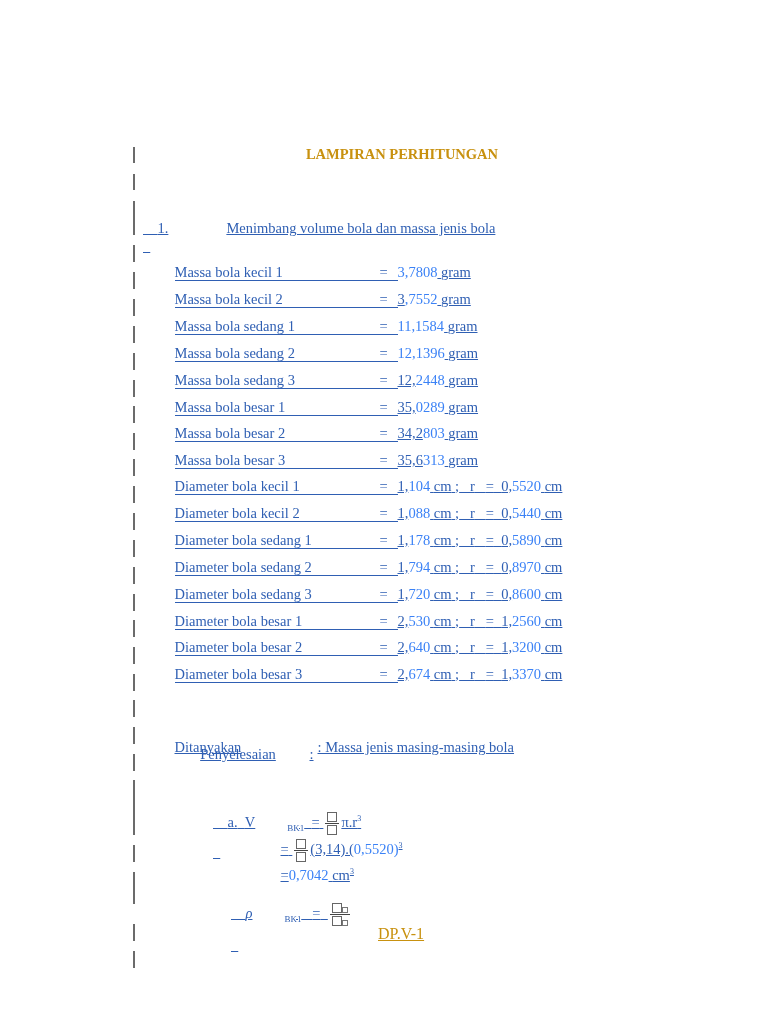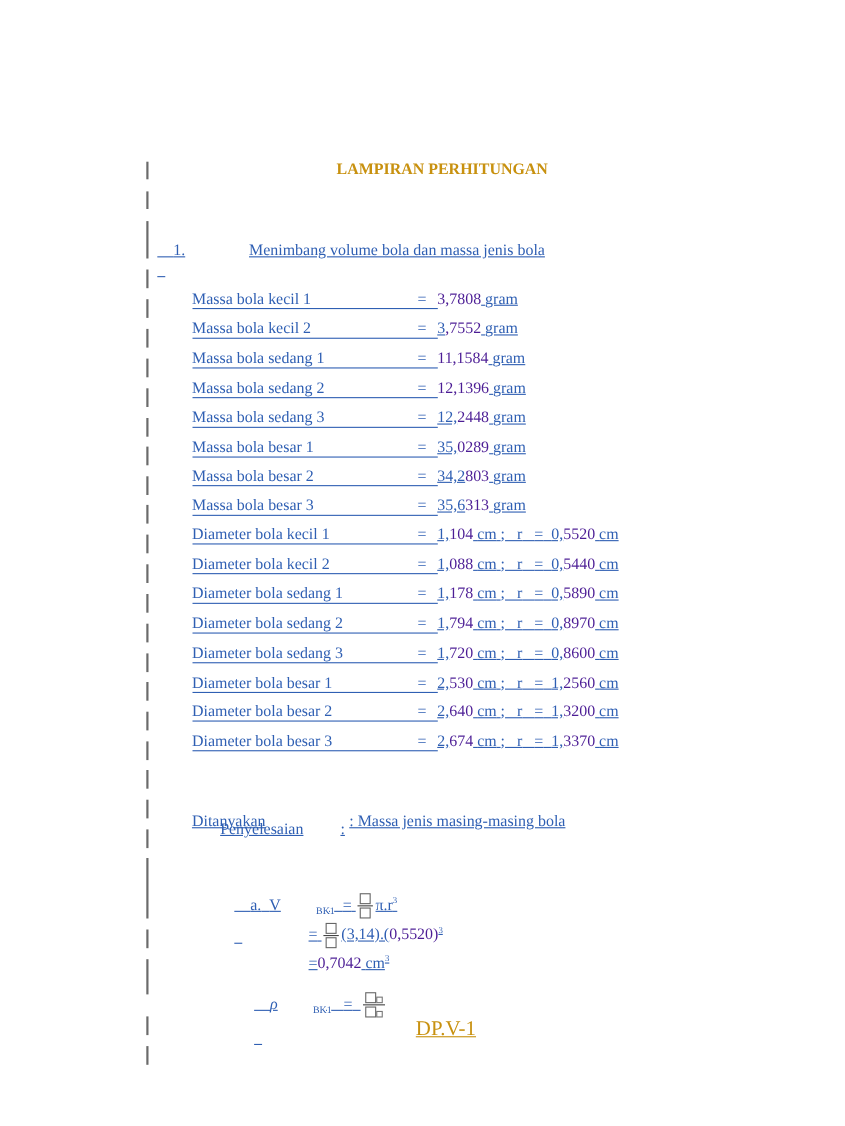--- a/index.html
+++ b/index.html
@@ -21,40 +21,40 @@
       left: 0; top: 0;
       width: 768px; height: 1024px;
     }
     .bar {
       position: absolute;
       left: 133px;
       width: 2px;
       background: #6b6b6b;
     }
     .ins { color: #2f5fb3; text-decoration: underline; text-decoration-color: #2f5fb3; }
-    .plain { color: #4c1d95; }
+    .plain { color: #3b82f6; }
     .abs { position: absolute; white-space: pre; line-height: 18px; }
     .title {
       position: absolute;
       left: 0; width: 768px;
       top: 146px;
       text-align: center;
       padding-left: 36px;
       box-sizing: border-box;
       color: #c8910f;
       font-weight: bold;
       font-size: 14.5px;
     }
     .footer {
       position: absolute;
       top: 925px;
       left: 378px;
       color: #c8910f;
       text-decoration: underline;
-      font-size: 19px;
+      font-size: 16px;
     }
     .row .label {
       display: inline-block;
       width: 205px;
       border-bottom: 1px solid #2f5fb3;
       color: #2f5fb3;
       line-height: 16px;
     }
     .row .eq {
       display: inline-block;

